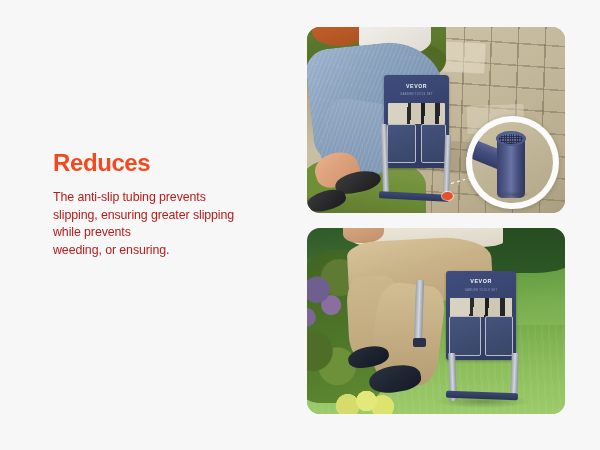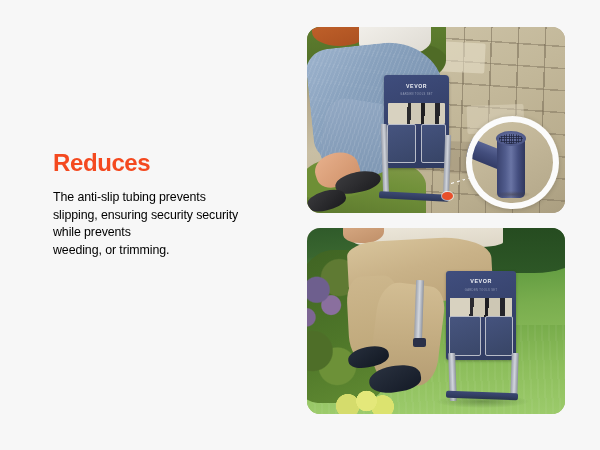--- a/index.html
+++ b/index.html
@@ -34,21 +34,21 @@
     line-height: 25px;
     font-weight: bold;
     letter-spacing: -0.4px;
     margin: 0 0 14px 0;
     font-family: "Liberation Sans", sans-serif;
   }
   .headline .hl-line {
     display: block;
   }
   .body-copy {
-    color: #000000;
+    color: #b91c1c;
     font-size: 12.4px;
     line-height: 17.5px;
     font-weight: normal;
     margin: 0;
     letter-spacing: -0.1px;
   }
   .body-copy .bc-line {
     display: block;
     white-space: nowrap;
   }
@@ -559,23 +559,23 @@
 <div class="banner">
 
   <div class="text-col">
 
     <h2 class="headline">
       <span class="hl-line">Reduces</span>
     </h2>
 
     <p class="body-copy">
       <span class="bc-line">The anti-slip tubing prevents</span>
-      <span class="bc-line">slipping, ensuring security security</span>
+      <span class="bc-line">slipping, ensuring greater slipping</span>
       <span class="bc-line">while prevents</span>
-      <span class="bc-line">weeding, or trimming.</span>
+      <span class="bc-line">weeding, or ensuring.</span>
     </p>
 
   </div>
 
   <div class="img-col">
 
     <div class="photo-card card-top">
       <div class="scene">
         <div class="s1-sky"></div>
         <div class="s1-pavers"></div>

